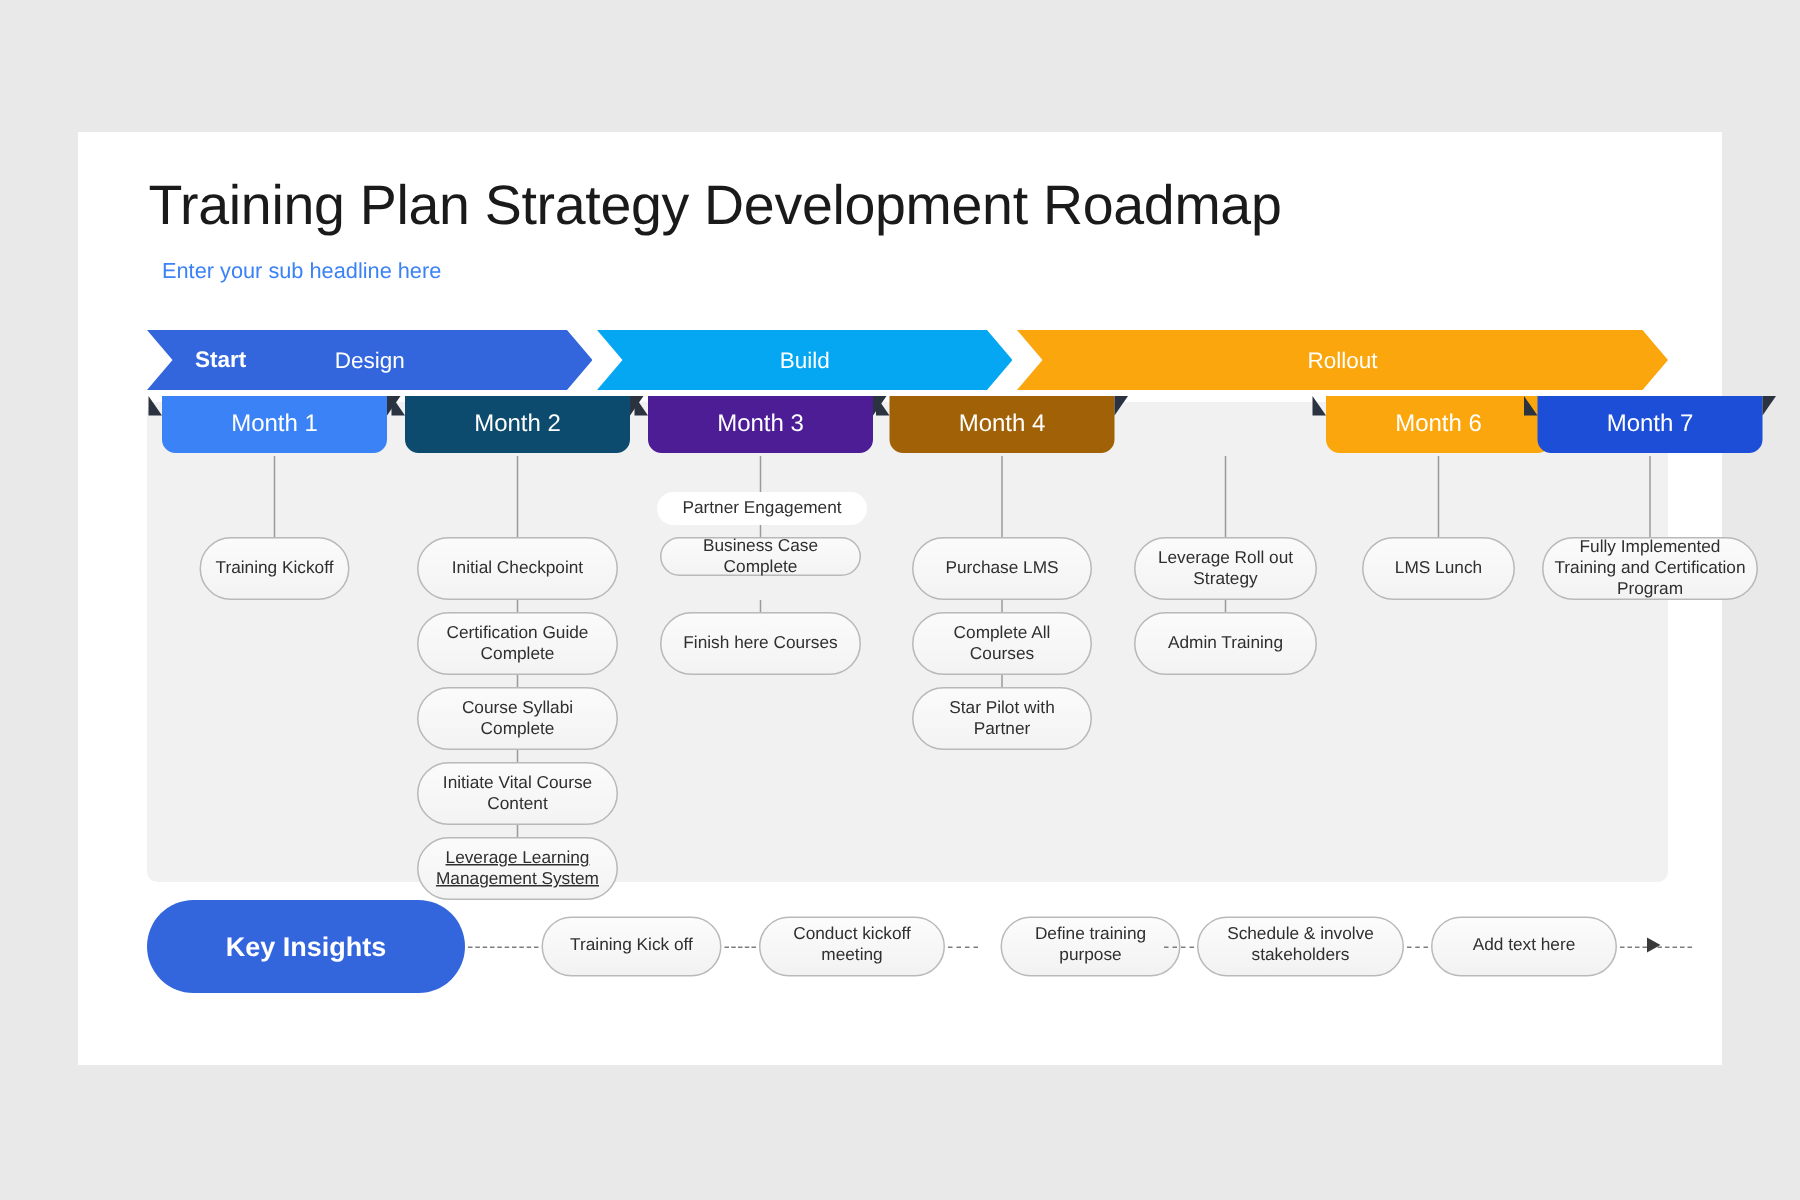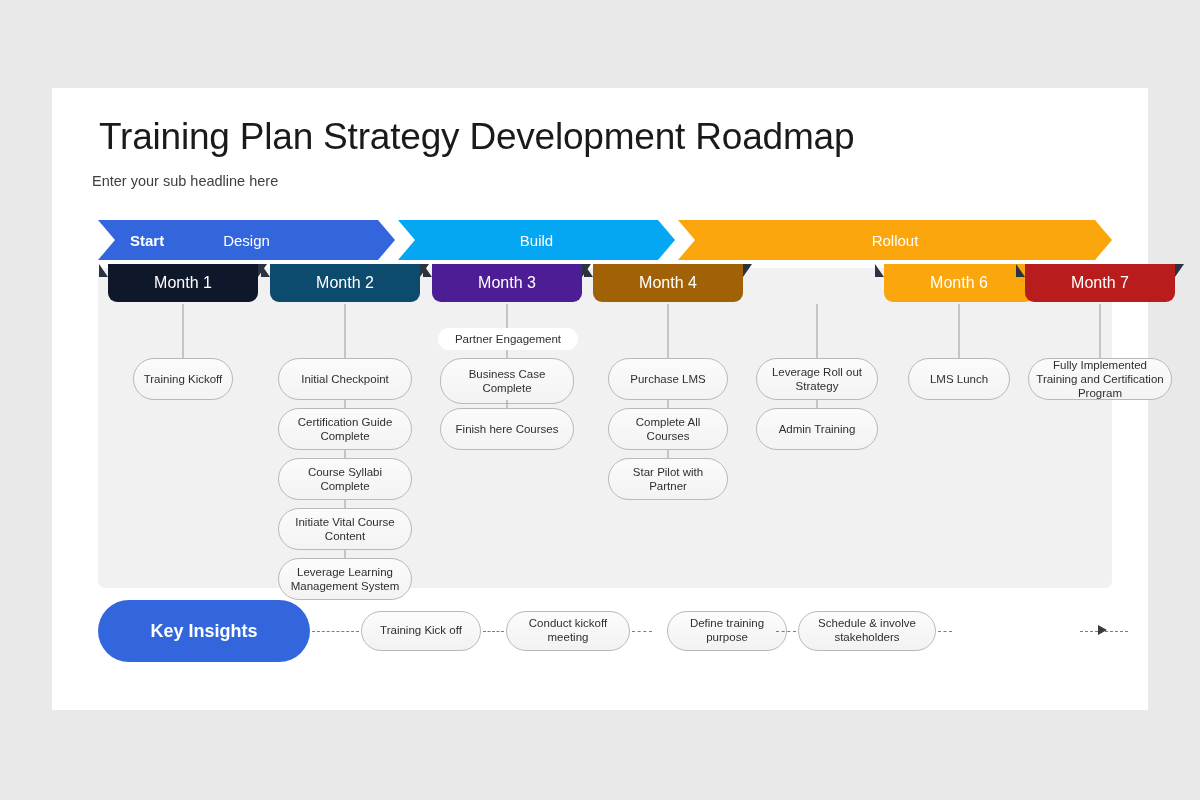--- a/index.html
+++ b/index.html
@@ -13,22 +13,22 @@
     position:absolute;left:52px;top:88px;width:1096px;height:622px;
     background:#ffffff;
   }
 
   
   .title{
     position:absolute;left:47px;top:28px;
     font-size:37px;color:#1a1a1a;letter-spacing:-0.2px;white-space:nowrap;
   }
   .subtitle{
-    position:absolute;left:40px;top:85px;
-    font-size:14.5px;color:#404040;white-space:nowrap;
+    position:absolute;left:56px;top:85px;
+    font-size:14.5px;color:#3b82f6;white-space:nowrap;
   }
 
   
   .banner-row{position:absolute;left:46px;top:132px;width:1014px;height:40px;}
   .phase{
     position:absolute;top:0;height:40px;
     display:flex;align-items:center;justify-content:center;
     color:#fff;font-size:15px;
   }
   .phase .lbl{position:relative;z-index:2;}
@@ -118,21 +118,21 @@
         <span class="lbl">Build</span>
       </div>
       <div class="phase" style="left: 580px; width: 434px; background: rgb(251, 166, 12); clip-path: polygon(0px 0px, calc(100% - 17px) 0px, 100% 50%, calc(100% - 17px) 100%, 0px 100%, 17px 50%);">
         <span class="lbl">Rollout</span>
       </div>
     </div>
 
   <div class="panel"></div>
 
   <div class="months" id="monthRow">
-      <div class="month" style="left: 10px; width: 150px; background: #0f172a;">
+      <div class="month" style="left: 10px; width: 150px; background: #3b82f6;">
         <span class="notch notch-l"></span>
         <span>Month 1</span>
         <span class="notch notch-r"></span>
       </div>
       <div class="month" style="left: 172px; width: 150px; background: #0c4a6e;">
         <span class="notch notch-l"></span>
         <span>Month 2</span>
         <span class="notch notch-r"></span>
       </div>
       <div class="month" style="left: 334px; width: 150px; background: #4c1d95;">
@@ -143,21 +143,21 @@
       <div class="month" style="left: 495px; width: 150px; background: #a16207;">
         <span class="notch notch-l"></span>
         <span>Month 4</span>
         <span class="notch notch-r"></span>
       </div>
       <div class="month" style="left: 786px; width: 150px; background: rgb(251, 166, 12);">
         <span class="notch notch-l"></span>
         <span>Month 6</span>
         <span class="notch notch-r"></span>
       </div>
-      <div class="month" style="left: 927px; width: 150px; background: #b91c1c;">
+      <div class="month" style="left: 927px; width: 150px; background: #1d4ed8;">
         <span class="notch notch-l"></span>
         <span>Month 7</span>
         <span class="notch notch-r"></span>
       </div>
     </div>
 
   <div class="cols" id="colRow">
       <div class="col" style="left: 10px; width: 150px;">
         <div class="stem" style="top: 0px; height: 54px;"></div>
         <div class="pill" style="top: 54px; height: 42px; width: 100px; left: 25px;">Training Kickoff</div>
@@ -165,25 +165,25 @@
       <div class="col" style="left: 172px; width: 150px;">
         <div class="stem" style="top: 0px; height: 54px;"></div>
         <div class="pill" style="top: 54px; height: 42px; width: 134px; left: 8px;">Initial Checkpoint</div>
         <div class="stem" style="top: 96px; height: 8px;"></div>
         <div class="pill" style="top: 104px; height: 42px; width: 134px; left: 8px;">Certification Guide Complete</div>
         <div class="stem" style="top: 146px; height: 8px;"></div>
         <div class="pill" style="top: 154px; height: 42px; width: 134px; left: 8px;">Course Syllabi Complete</div>
         <div class="stem" style="top: 196px; height: 8px;"></div>
         <div class="pill" style="top: 204px; height: 42px; width: 134px; left: 8px;">Initiate Vital Course Content</div>
         <div class="stem" style="top: 246px; height: 8px;"></div>
-        <div class="pill" style="top: 254px; height: 42px; width: 134px; left: 8px;">Leverage Learning Management System</div>
+        <div class="pill" style="top: 254px; height: 42px; width: 134px; left: 8px; text-decoration: underline;">Leverage Learning Management System</div>
       </div>
       <div class="col" style="left: 334px; width: 150px;">
         <div class="stem" style="top: 0px; height: 54px;"></div>
-        <div class="pill" style="top: 54px; height: 46px; width: 134px; left: 8px;">Business Case Complete</div>
+        <div class="pill" style="top: 54px; height: 26px; width: 134px; left: 8px;">Business Case Complete</div>
         <div class="stem" style="top: 96px; height: 8px;"></div>
         <div class="pill" style="top: 104px; height: 42px; width: 134px; left: 8px;">Finish here Courses</div>
       </div>
       <div class="col" style="left: 495px; width: 150px;">
         <div class="stem" style="top: 0px; height: 54px;"></div>
         <div class="pill" style="top: 54px; height: 42px; width: 120px; left: 15px;">Purchase LMS</div>
         <div class="stem" style="top: 96px; height: 8px;"></div>
         <div class="pill" style="top: 104px; height: 42px; width: 120px; left: 15px;">Complete All Courses</div>
         <div class="stem" style="top: 146px; height: 8px;"></div>
         <div class="pill" style="top: 154px; height: 42px; width: 120px; left: 15px;">Star Pilot with Partner</div>
@@ -204,20 +204,21 @@
       </div>
       <div class="tagpill" style="left: 340px; top: 24px; width: 140px; height: 22px;">Partner Engagement</div>
     </div>
 
   <div class="footer" id="footerRow">
     <div class="key-btn">Key Insights</div>
   <div class="fpill" style="left: 263px; width: 120px;">Training Kick off</div>
       <div class="fpill" style="left: 408px; width: 124px;">Conduct kickoff meeting</div>
       <div class="fpill" style="left: 569px; width: 120px; text-align: center;">Define training purpose</div>
       <div class="fpill" style="left: 700px; width: 138px;">Schedule &amp; involve stakeholders</div>
+      <div class="fpill" style="left: 856px; width: 124px;">Add text here</div>
       <div class="dash" style="left: 214px; width: 47px;"></div>
       <div class="dash" style="left: 385px; width: 21px;"></div>
       <div class="dash" style="left: 534px; width: 20px;"></div>
       <div class="dash" style="left: 678px; width: 20px;"></div>
       <div class="dash" style="left: 840px; width: 14px;"></div>
       <div class="dash" style="left: 982px; width: 48px;"></div>
       <div class="arrowhead" style="left: 1000px;"></div>
     </div>
 
 </div>

